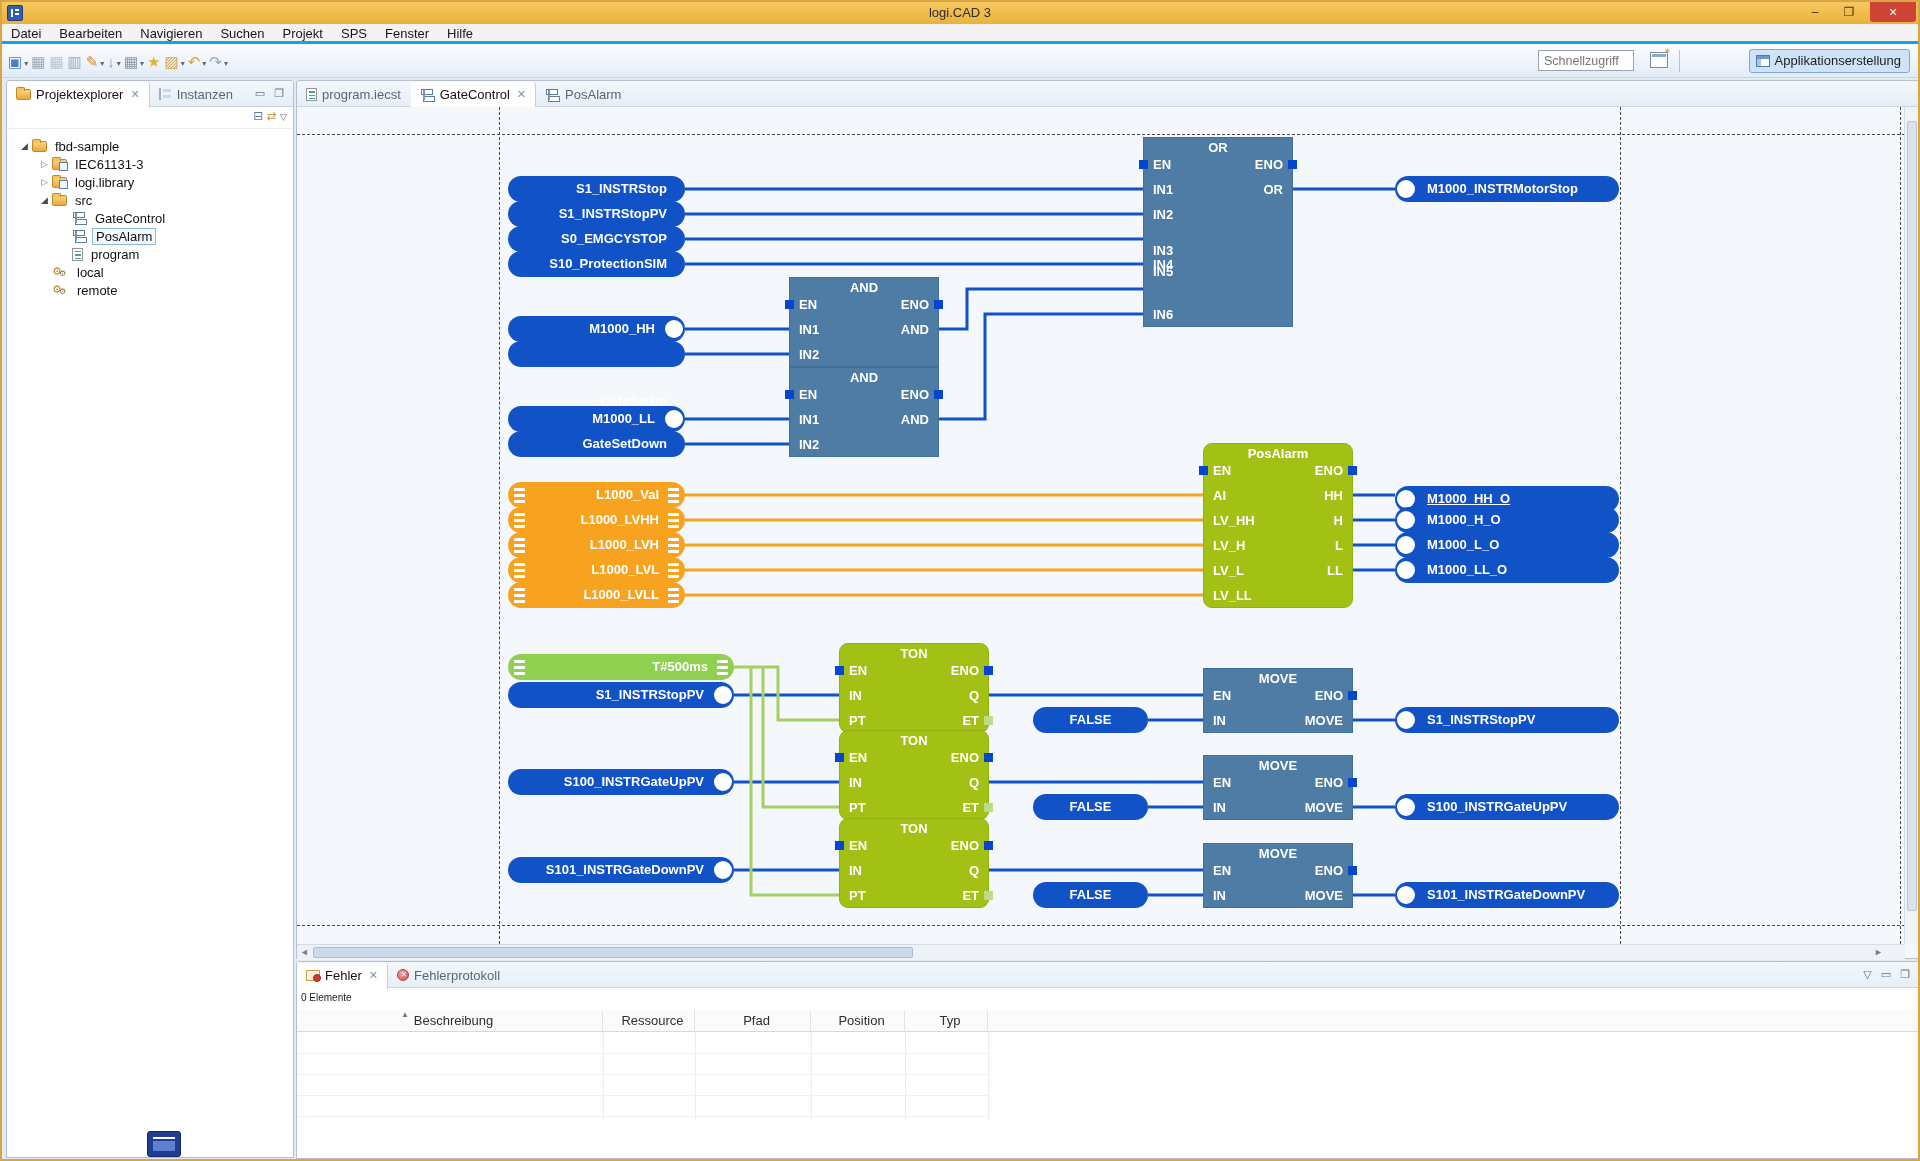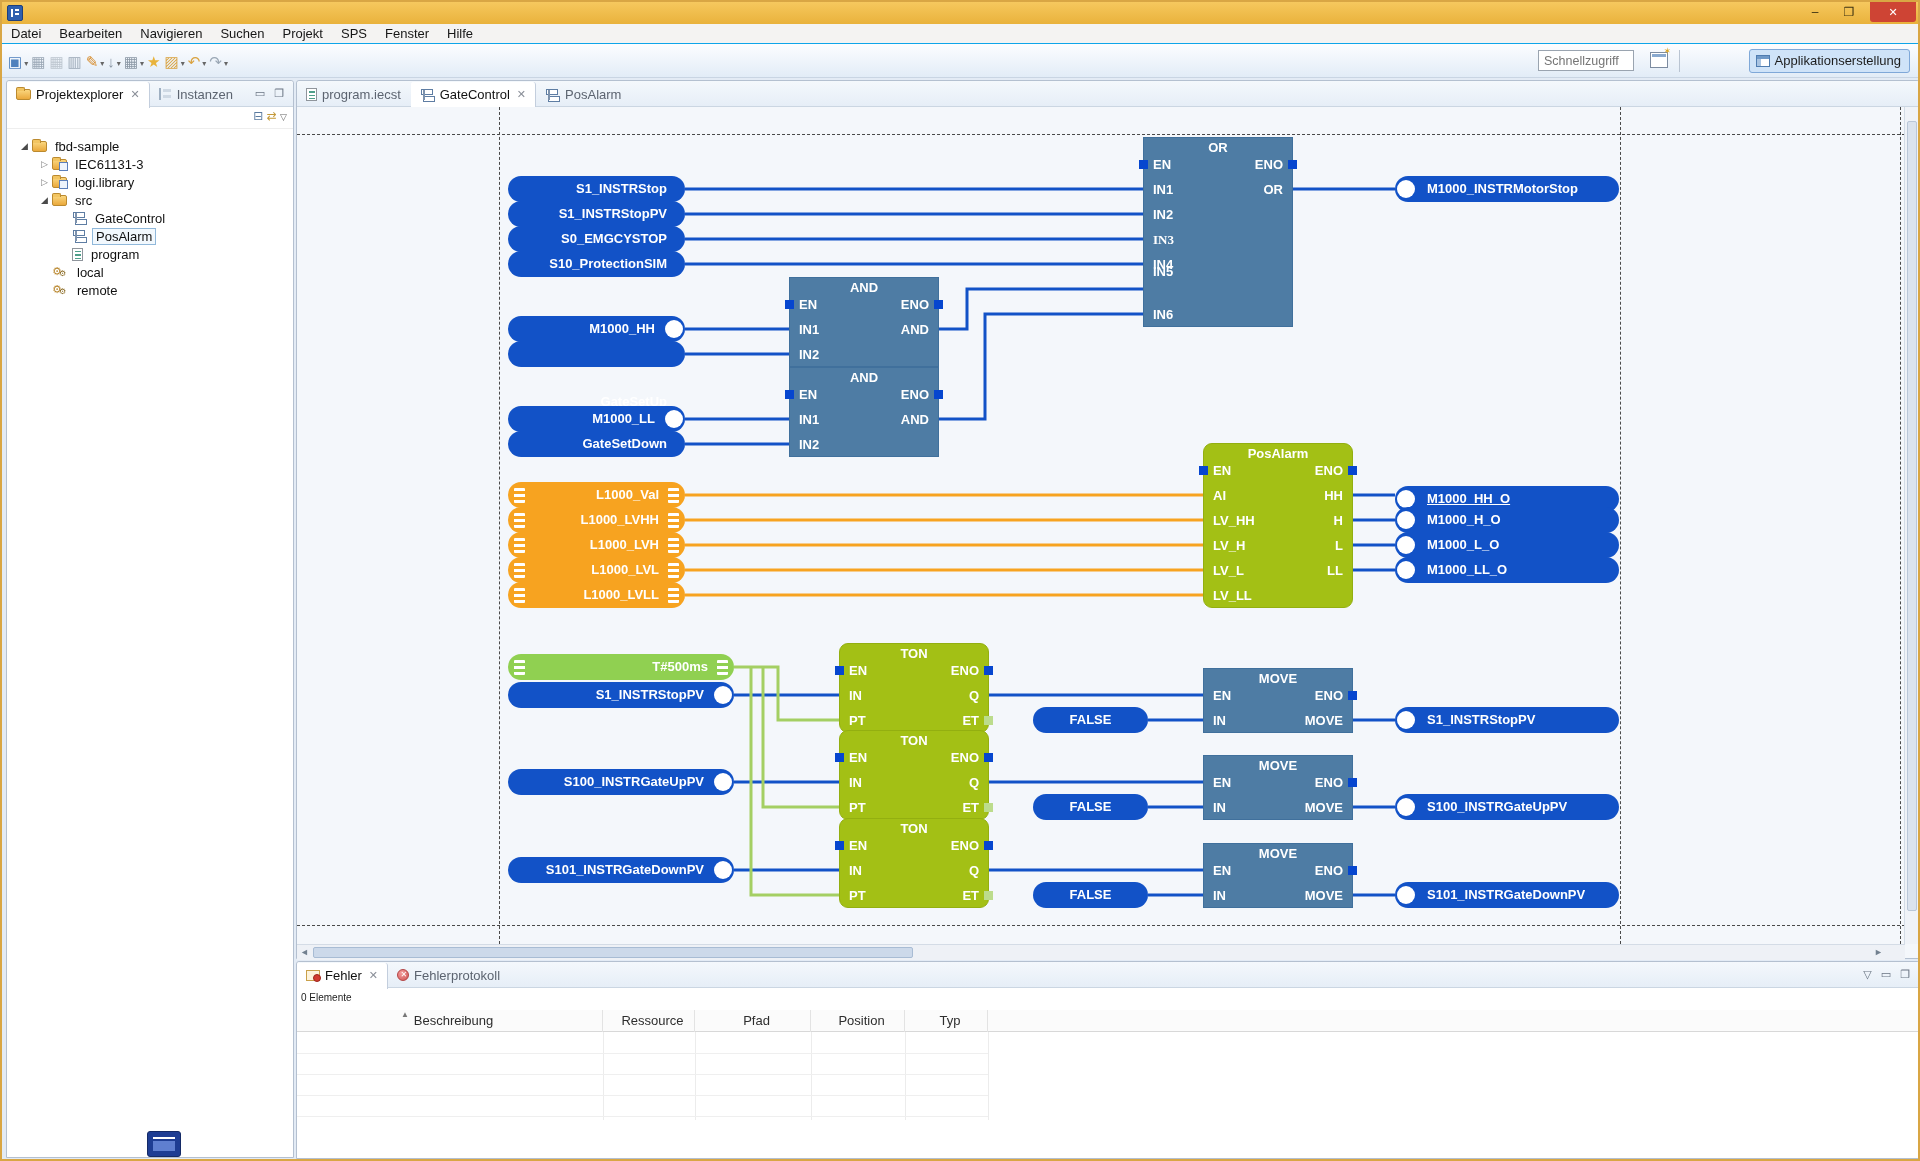--- a/index.html
+++ b/index.html
@@ -11,21 +11,21 @@
   #appicon{position:absolute;left:5px;top:3px;width:16px;height:16px;background:#2f5fae;border:1px solid #1d3f7e;border-radius:2px;}
   #appicon::after{content:"";position:absolute;left:3px;top:3px;width:8px;height:8px;background:
     linear-gradient(#fff,#fff) 0 0/2px 8px no-repeat,
     linear-gradient(#fff,#fff) 4px 0/4px 2px no-repeat,
     linear-gradient(#fff,#fff) 4px 4px/4px 2px no-repeat;}
   .wbtn{position:absolute;top:0;height:20px;text-align:center;font-size:12px;color:#3c3213;line-height:20px;cursor:default;}
   #btn-min{right:86px;width:34px;}
   #btn-max{right:52px;width:34px;}
   #btn-close{right:2px;width:46px;background:#ce4434;color:#fff;border-radius:0 0 3px 3px;font-size:11px;}
   
-  #menubar{position:absolute;left:0;top:22px;right:0;height:20px;background:#f4f3f2;border-bottom:1px solid #0ea5e9;}
+  #menubar{position:absolute;left:0;top:22px;right:0;height:20px;background:#f4f3f2;border-bottom:3px solid #0ea5e9;}
   .menu-item{display:inline-block;padding:2px 9px;font-size:13px;color:#161616;}
   
   #toolbar{position:absolute;left:0;top:42px;right:0;height:34px;background:linear-gradient(#fcfdff,#e2ecf7);border-bottom:1px solid #c9d5e3;}
   .tgrp{display:inline-flex;align-items:center;height:34px;padding:0 4px;}
   .ticon{display:inline-block;font-size:15px;line-height:17px;margin:0 2px;}
   .tcaret{font-size:8px;color:#666;margin:4px 1px 0 0;}
   #quick{position:absolute;right:284px;top:6px;width:96px;height:21px;border:1px solid #9aa4b0;background:#fff;font-size:12.5px;color:#7a7a7a;padding:0 5px;font-family:"Liberation Sans",sans-serif;}
   #persp-open{position:absolute;right:250px;top:8px;width:18px;height:16px;border:1px solid #7c8ba0;background:#fff;}
   #persp-open::before{content:"";position:absolute;left:1px;top:1px;right:1px;height:3px;background:#89a9cf;}
   #persp-open::after{content:"✶";position:absolute;right:-4px;top:-7px;color:#d9a21e;font-size:9px;}
@@ -115,20 +115,21 @@
   .gv{position:absolute;top:0;width:1px;background:#ececec;}
   .gh{position:absolute;left:0;height:1px;background:#efefef;}
 </style>
 </head>
 <body>
 
 <div id="win">
 
   <div id="titlebar">
     <div id="appicon"></div>
+    <div class="ttl">logi.CAD 3</div>
     <div class="wbtn" id="btn-min">–</div>
     <div class="wbtn" id="btn-max">❐</div>
     <div class="wbtn" id="btn-close">✕</div>
   </div>
 
   <div id="menubar"><span class="menu-item">Datei</span><span class="menu-item">Bearbeiten</span><span class="menu-item">Navigieren</span><span class="menu-item">Suchen</span><span class="menu-item">Projekt</span><span class="menu-item">SPS</span><span class="menu-item">Fenster</span><span class="menu-item">Hilfe</span></div>
 
   <div id="toolbar">
     <div class="tgrp" id="tool-icons">
         <span class="ticon" style="color: rgb(79, 129, 189);">▣</span>
@@ -274,21 +275,21 @@
         <div class="dash-v" style="left: 1323px;"></div>
         <div class="dash-v" style="left: 1603px;"></div>
         <div class="dash-h" style="top: 27px;"></div>
         <div class="dash-h" style="top: 818px;"></div>
         <div class="blk steel" style="left: 846px; top: 30px; width: 150px; height: 190px;">
           <div class="bttl">OR</div>
           <div class="pin l" style="top: 18px;">EN</div>
           <i class="sq" style="left: -5px; top: 22px;"></i>
           <div class="pin l" style="top: 43px;">IN1</div>
           <div class="pin l" style="top: 68px;">IN2</div>
-          <div class="pin l" style="top: 93px; font-family: Liberation Serif, serif;">IN3</div>
+          <div class="pin l" style="top: 104px;">IN3</div>
           <div class="pin l" style="top: 118px;">IN4</div>
           <div class="pin l" style="top: 125px; text-align: right;">IN5</div>
           <div class="pin l" style="top: 168px;">IN6</div>
           <div class="pin r" style="top: 18px;">ENO</div>
           <i class="sq" style="right: -5px; top: 22px;"></i>
           <div class="pin r" style="top: 43px;">OR</div>
         </div>
         <div class="blk steel" style="left: 492px; top: 170px; width: 150px; height: 90px;">
           <div class="bttl">AND</div>
           <div class="pin l" style="top: 18px;">EN</div>

